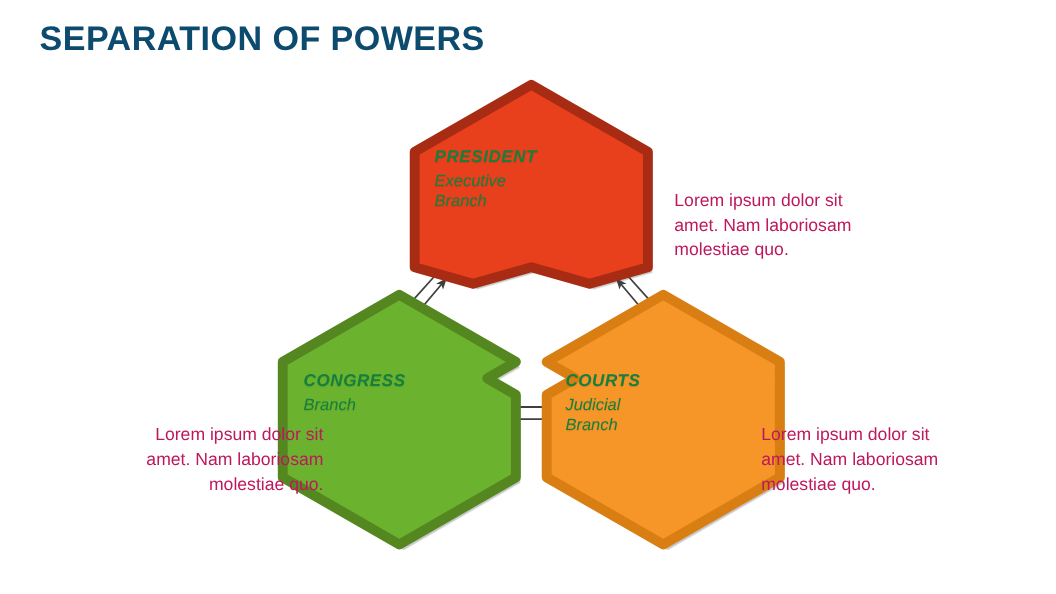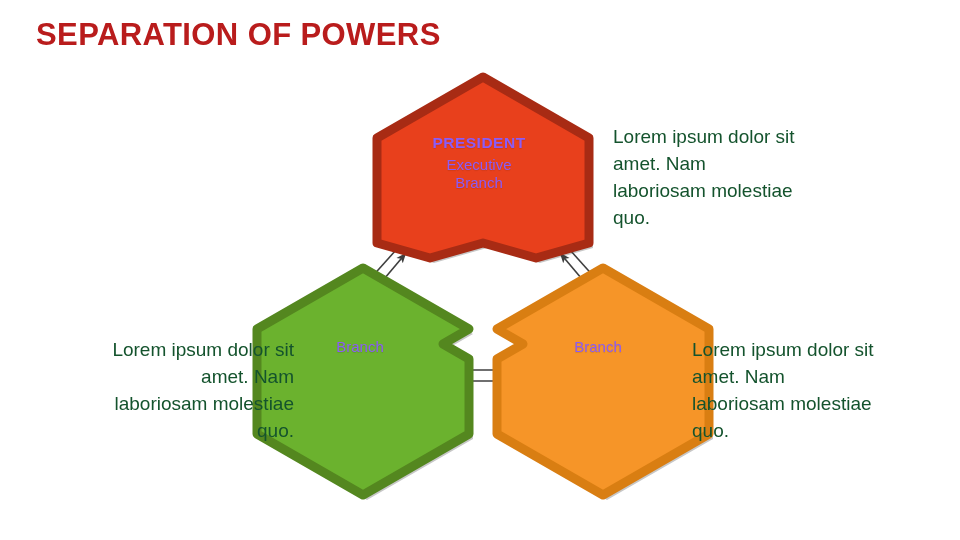--- a/index.html
+++ b/index.html
@@ -27,21 +27,21 @@
 
   
   #page-title {
     position: absolute;
     left: 36px;
     top: 18px;
     width: 700px;
     font-size: 31px;
     font-weight: bold;
     letter-spacing: 0.4px;
-    color: #b91c1c;
+    color: #0c4a6e;
     line-height: 1.1;
     white-space: nowrap;
   }
 
   
   #diagram {
     position: absolute;
     left: 0;
     top: 0;
     width: 960px;
@@ -52,25 +52,25 @@
     left: 0;
     top: 0;
     width: 960px;
     height: 540px;
     display: block;
   }
 
   
   .node-label {
     position: absolute;
-    text-align: center;
-    color: #8b5cf6;
+    color: #15803d;
     line-height: 1.18;
     pointer-events: none;
     text-shadow: 0 1px 1px rgba(0,0,0,0.10);
+    font-style: italic;
   }
   .node-title {
     font-size: 15.5px;
     font-weight: bold;
     letter-spacing: 0.5px;
     display: block;
     margin-bottom: 4px;
   }
   .node-sub {
     font-size: 15px;
@@ -78,23 +78,24 @@
     display: block;
   }
 
   #label-president { left: 395px; top: 134px; width: 168px; }
   #label-congress  { left: 276px; top: 338px; width: 168px; }
   #label-courts    { left: 514px; top: 338px; width: 168px; }
 
   
   .caption {
     position: absolute;
-    font-size: 19px;
-    color: #14532d;
+    font-size: 16px;
+    color: #be185d;
     line-height: 1.42;
+    margin-top: 48px;
   }
   #caption-president {
     left: 613px;
     top: 124px;
     width: 190px;
     text-align: left;
   }
   #caption-congress {
     left: 104px;
     top: 337px;
@@ -161,24 +162,27 @@
       </g>
     </svg>
 
     <div class="node-label" id="label-president">
       <span class="node-title">PRESIDENT</span>
       <span class="node-sub">Executive</span>
       <span class="node-sub">Branch</span>
     </div>
 
     <div class="node-label" id="label-congress">
+      <span class="node-title">CONGRESS</span>
       <span class="node-sub">Branch</span>
     </div>
 
     <div class="node-label" id="label-courts">
+      <span class="node-title">COURTS</span>
+      <span class="node-sub">Judicial</span>
       <span class="node-sub">Branch</span>
     </div>
 
     <div class="caption" id="caption-president">Lorem ipsum dolor sit amet. Nam laboriosam molestiae quo.</div>
     <div class="caption" id="caption-congress">Lorem ipsum dolor sit amet. Nam laboriosam molestiae quo.</div>
     <div class="caption" id="caption-courts">Lorem ipsum dolor sit amet. Nam laboriosam molestiae quo.</div>
 
   </div>
 </div>
 

